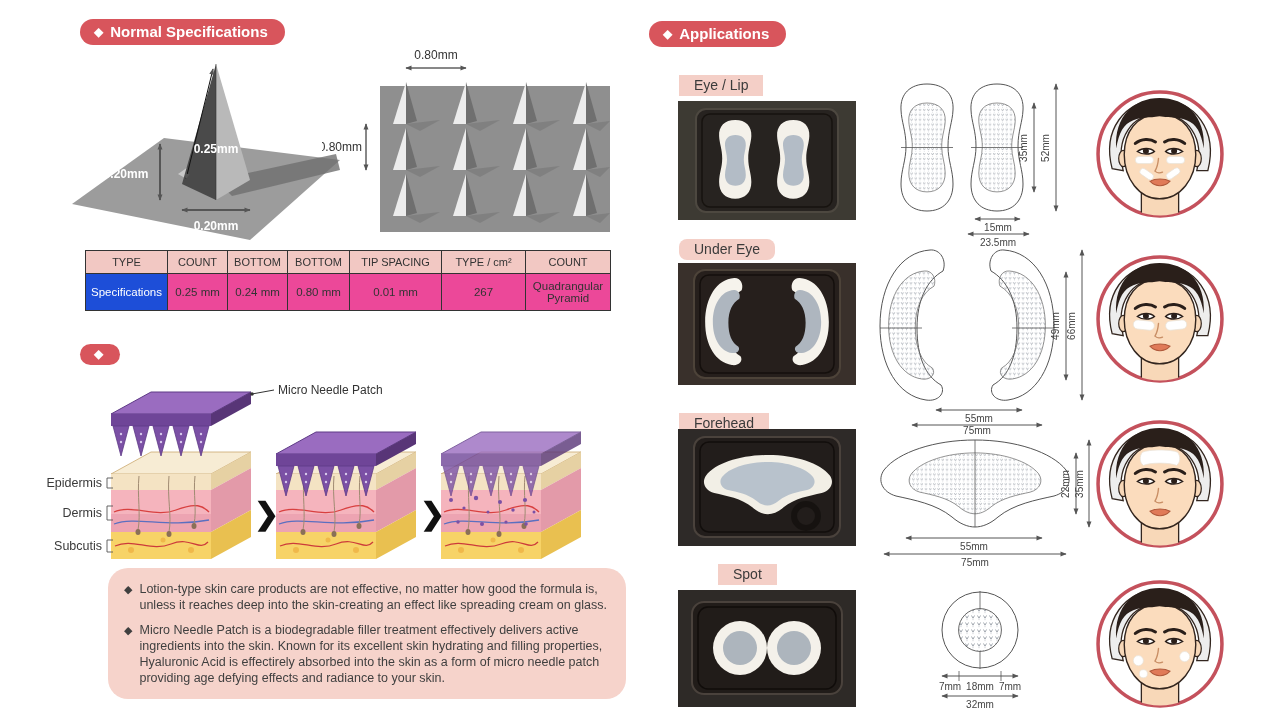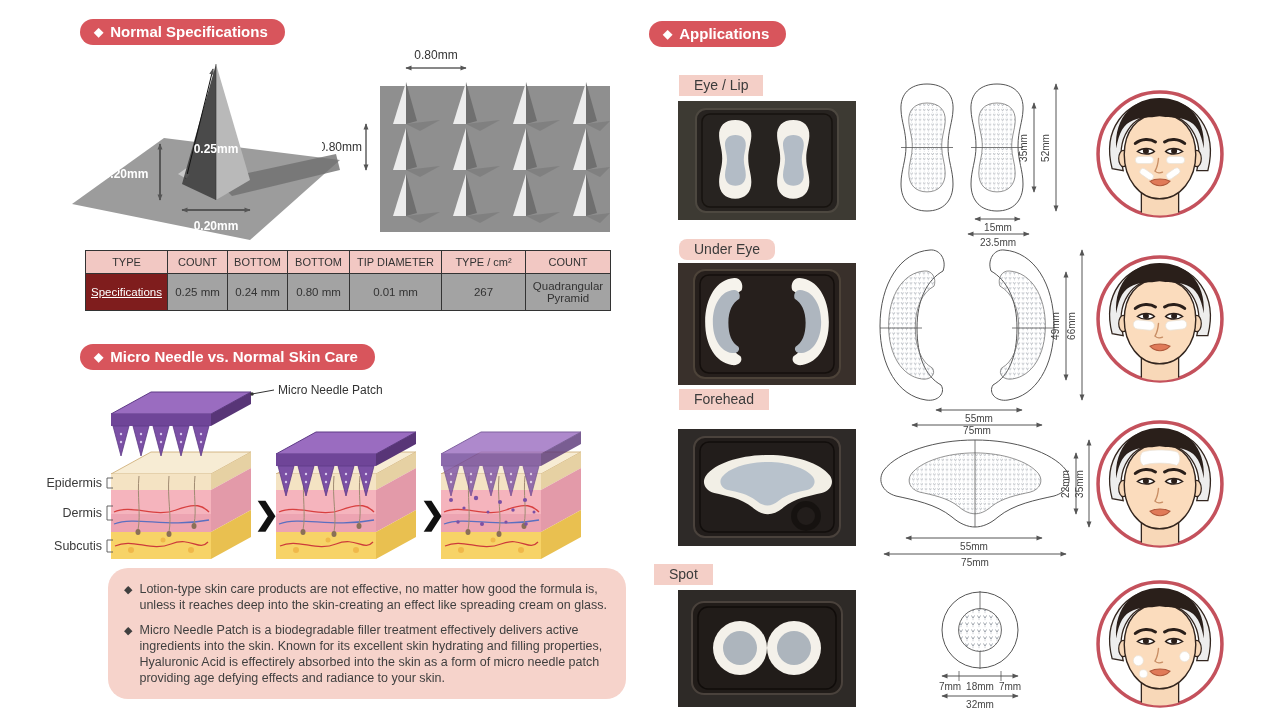--- a/index.html
+++ b/index.html
@@ -13,22 +13,22 @@
 
   .seclabel{position:absolute;background:#f4cfc7;color:#3b3b3b;font-size:14px;
         padding:2px 15px 3px 15px;white-space:nowrap;}
 
   .photo{position:absolute;background:#3a352f;overflow:hidden;}
   .photo svg{display:block;}
 
   table.spec{border-collapse:collapse;font-size:11px;color:#333;table-layout:fixed;}
   table.spec th,table.spec td{border:1px solid #333;text-align:center;padding:1px 2px;}
   table.spec thead th{background:#f2c8c3;font-weight:normal;height:20px;}
-  table.spec tbody td{height:34px;background:#a3a3a3;font-size:11.5px;}
-  table.spec td.rowhead{background:#7f1d1d;color:#fff;text-decoration:underline;}
+  table.spec tbody td{height:34px;background:#ec4899;font-size:11.5px;}
+  table.spec td.rowhead{background:#1d4ed8;color:#fff;}
 
   .pinkbox{position:absolute;background:#f6d3cb;border-radius:20px;
         padding:13px 18px 12px 16px;box-sizing:border-box;color:#3f3f3f;}
   .bullet{display:flex;gap:7px;font-size:12.5px;line-height:1.3;}
   .bullet + .bullet{margin-top:8px;}
   .bullet .bm{font-size:11px;margin-top:1px;}
 
   svg text{font-family:"Liberation Sans", sans-serif;}
   .dlabel{font-size:10px;fill:#444;text-anchor:middle;}
   .biglabel{font-size:12px;fill:#333;}
@@ -170,42 +170,41 @@
       <col style="width:92px">
           <col style="width:84px">
           <col style="width:85px">
     </colgroup>
     <thead>
       <tr>
         <th>TYPE</th>
         <th>COUNT</th>
         <th>BOTTOM</th>
         <th>BOTTOM</th>
-        <th>TIP DIAMETER</th>
+        <th>TIP SPACING</th>
         <th>TYPE / cm²</th>
         <th>COUNT</th>
       </tr>
     </thead>
     <tbody>
       <tr>
         <td class="rowhead">Specifications</td>
         <td>0.25 mm</td>
         <td>0.24 mm</td>
         <td>0.80 mm</td>
         <td>0.01 mm</td>
         <td>267</td>
         <td>Quadrangular Pyramid</td>
       </tr>
     </tbody>
   </table>
 </div>
 
 <div class="pill" style="left:80px;top:344px;">
   <span class="pm">◆</span>
-  <span>Micro Needle vs. Normal Skin Care</span>
 </div>
 
 <svg style="position:absolute;left:26px;top:382px;" width="612" height="196" viewBox="0 0 612 196">
   <defs>
     <g id="cubeskin">
       <polygon points="0,0 40,-22 140,-22 100,0" fill="#f7ecd4" stroke="#caa86f" stroke-width="0.8"></polygon>
       <rect x="0" y="0" width="100" height="16" fill="#f4e3c3"></rect>
       <rect x="0" y="16" width="100" height="42" fill="#f5b4bd"></rect>
       <rect x="0" y="40" width="100" height="18" fill="#eda4b2"></rect>
       <rect x="0" y="58" width="100" height="27" fill="#f7d367"></rect>
@@ -300,22 +299,22 @@
   </div>
 </div>
 
 <div class="pill" style="left:649px;top:21px;">
   <span class="pm">◆</span>
   <span>Applications</span>
 </div>
 
 <div class="seclabel" style="left:679px;top:75px;text-align:center;">Eye / Lip</div>
 <div class="seclabel" style="left:679px;top:239px;border-radius:8px;">Under Eye</div>
-<div class="seclabel" style="left:679px;top:389px;">Forehead</div>
-<div class="seclabel" style="left:654px;top:564px;">Spot</div>
+<div class="seclabel" style="left:679px;top:413px;">Forehead</div>
+<div class="seclabel" style="left:718px;top:564px;">Spot</div>
 
 <div class="photo" style="left:678px;top:101px;width:178px;height:119px;background:#3d3a33;">
   <svg width="178" height="119" viewBox="0 0 178 119">
     <rect x="18" y="8" width="142" height="103" rx="10" fill="#272320" stroke="#4d4840" stroke-width="2"></rect>
     <rect x="24" y="13" width="130" height="93" rx="8" fill="none" stroke="#17130f" stroke-width="1.5"></rect>
     <use href="#bean" transform="translate(38,19) scale(0.62)" fill="#f4f1ea"></use>
     <use href="#bean" transform="translate(96,19) scale(0.62)" fill="#f4f1ea"></use>
     <use href="#bean" transform="translate(45,34) scale(0.4)" fill="#b3bcc6"></use>
     <use href="#bean" transform="translate(103,34) scale(0.4)" fill="#b3bcc6"></use>
   </svg>

